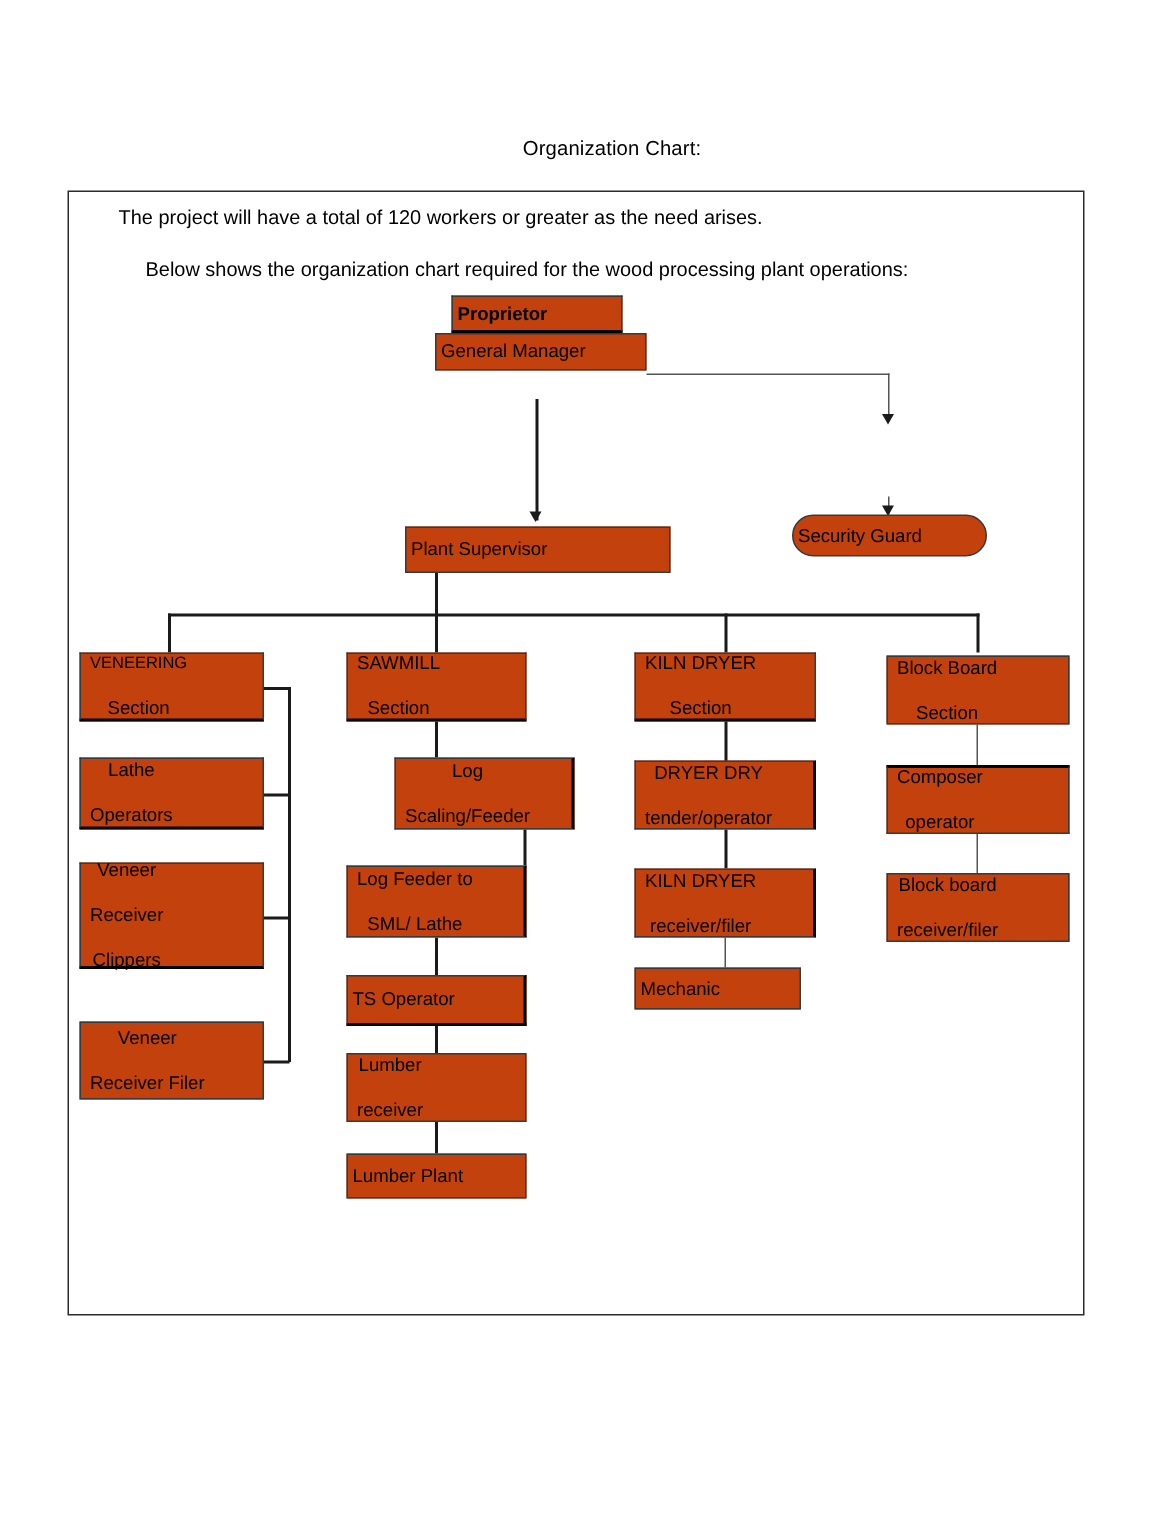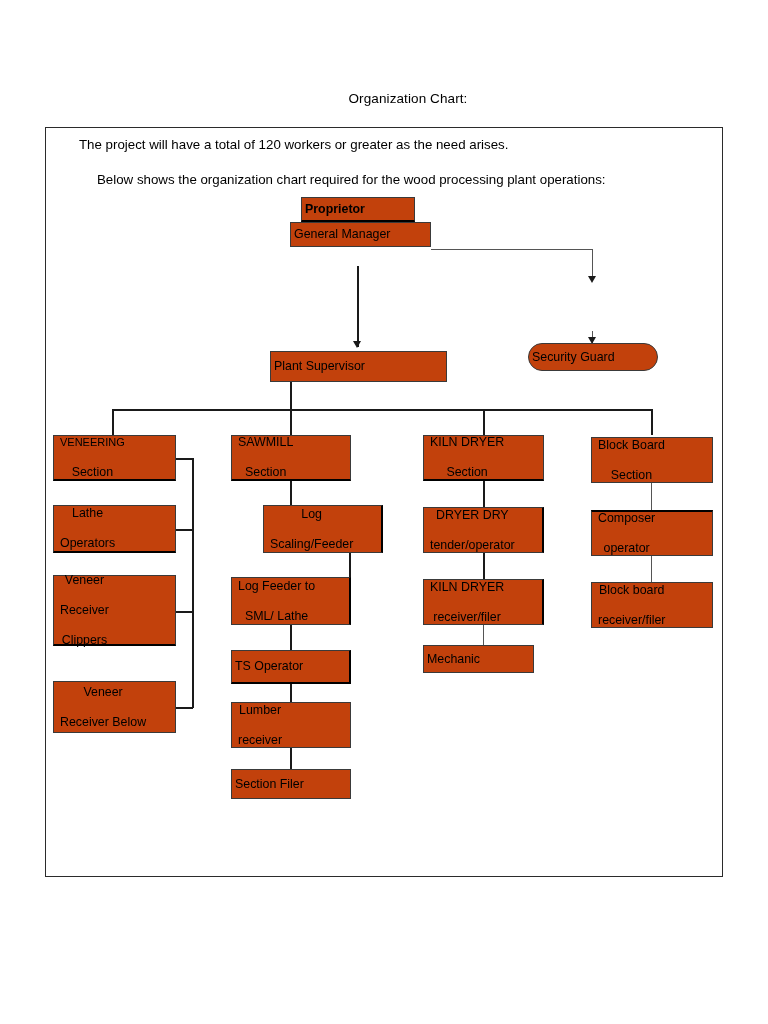--- a/index.html
+++ b/index.html
@@ -171,21 +171,21 @@
     <span>
       <span>Veneer</span><br>
       <span>Receiver</span><br>
       <span>Clippers</span>
     </span>
   </div>
 
   <div class="node" style="left:53px; top:681px; width:123px; height:52px;">
     <span>
       <span>Veneer</span><br>
-      <span>Receiver Below</span>
+      <span>Receiver Filer</span>
     </span>
   </div>
 
   <div class="node heavy-bottom" style="left:231px; top:435px; width:120px; height:46px;">
     <span>
       <span>SAWMILL</span><br>
       <span>Section</span>
     </span>
   </div>
   <div class="v-line" style="left:290px; top:481px; height:24px;"></div>
@@ -214,21 +214,21 @@
 
   <div class="node" style="left:231px; top:702px; width:120px; height:46px;">
     <span>
       <span>Lumber</span><br>
       <span>receiver</span>
     </span>
   </div>
   <div class="v-line" style="left:290px; top:748px; height:21px;"></div>
 
   <div class="node" style="left:231px; top:769px; width:120px; height:30px;">
-    <span>Section Filer</span>
+    <span>Lumber Plant</span>
   </div>
 
   <div class="node heavy-bottom" style="left:423px; top:435px; width:121px; height:46px;">
     <span>
       <span>KILN DRYER</span><br>
       <span>Section</span>
     </span>
   </div>
   <div class="v-line" style="left:483px; top:481px; height:27px;"></div>
 

